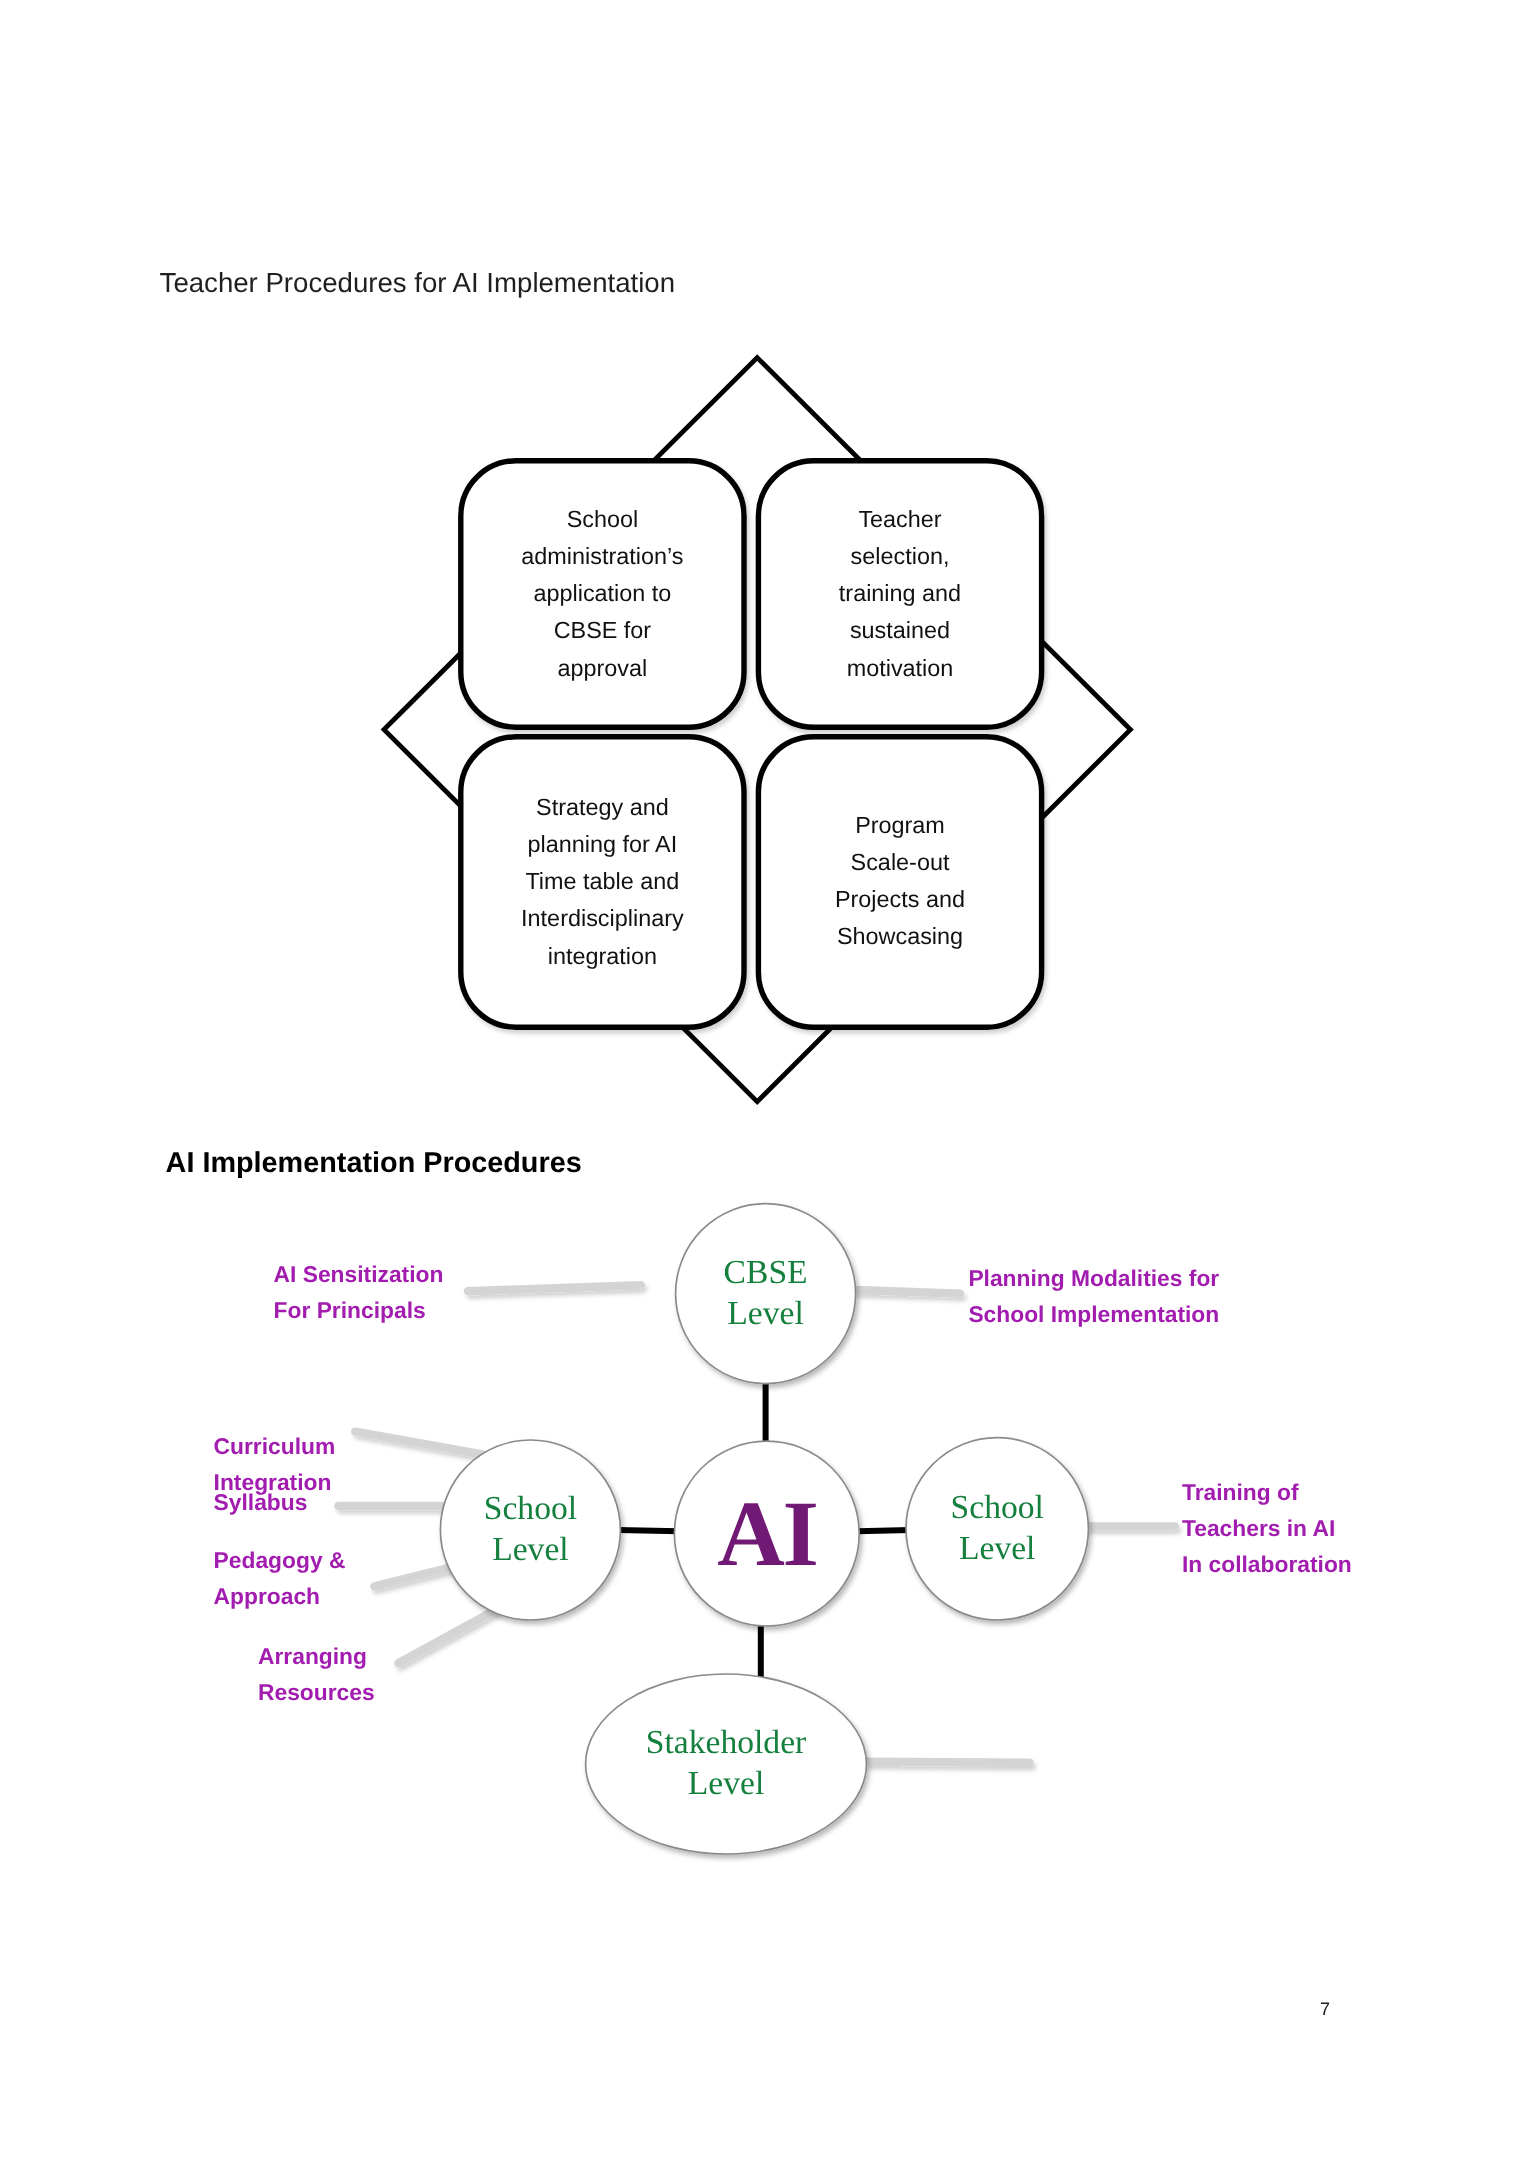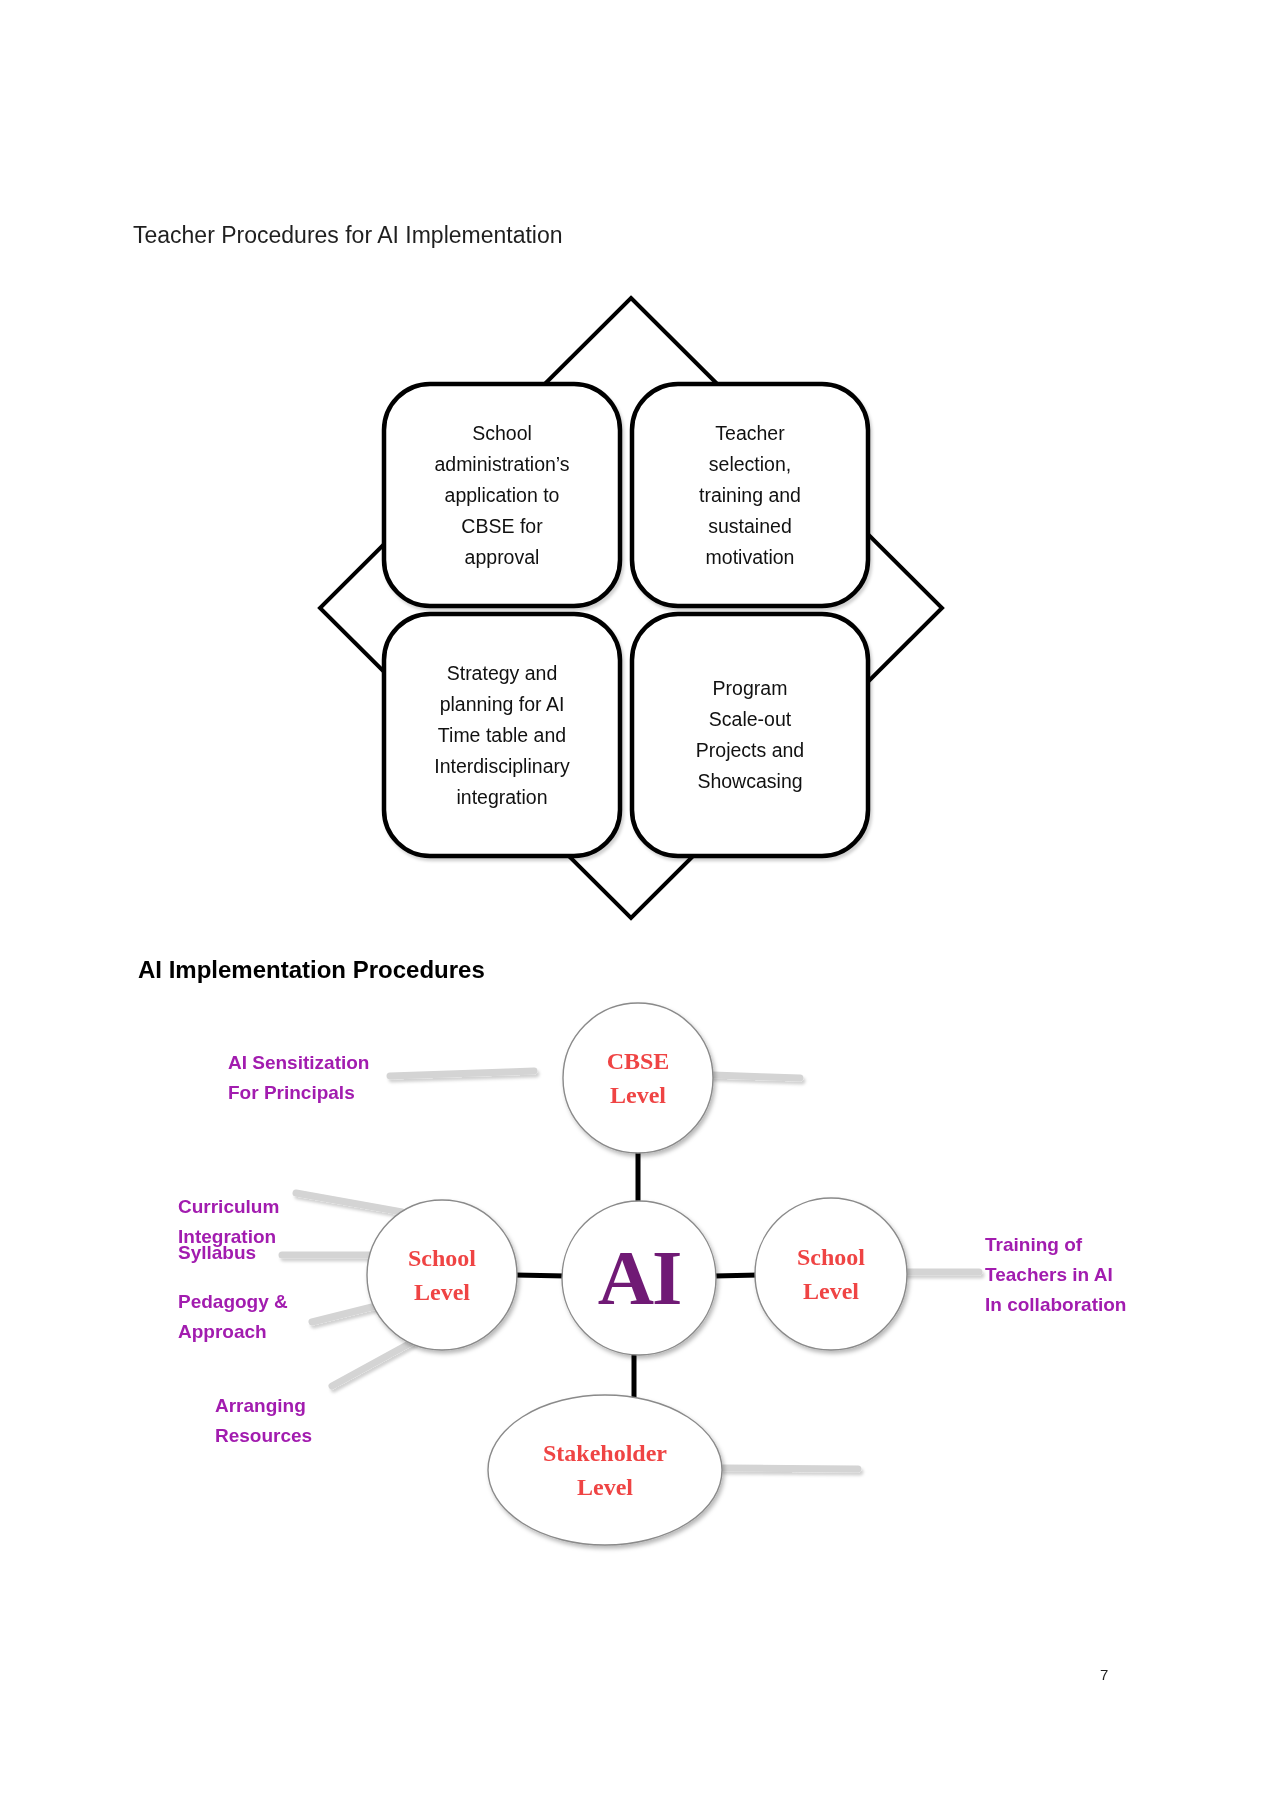--- a/index.html
+++ b/index.html
@@ -29,21 +29,21 @@
   .box-text {
     position:absolute; display:flex; flex-direction:column;
     justify-content:center; align-items:center; text-align:center;
     font-size:19.5px; line-height:31px; color:#111;
   }
   .box-text span { display:block; }
 
   .node-text {
     position:absolute; display:flex; flex-direction:column;
     justify-content:center; align-items:center; text-align:center;
-    font-family:"Liberation Serif", serif; font-size:24px; line-height:34px; color:#ef4444;font-weight:bold;
+    font-family:"Liberation Serif", serif; font-size:28px; line-height:34px; color:#15803d;
   }
   .node-text span { display:block; }
 
   .ai-text {
     position:absolute; display:flex; justify-content:center; align-items:center;
     font-family:"Liberation Serif", serif; font-size:78px; font-weight:700;
     letter-spacing:-2px; color:#701a75;
   }
 
   .side-label {
@@ -154,32 +154,36 @@
   <div class="ai-text" style="left:562px; top:1201px; width:154px; height:154px;">AI</div>
   <div class="node-text" style="left:488px; top:1395px; width:234px; height:150px;">
     <span>Stakeholder</span>
     <span>Level</span>
   </div>
 
   <div class="side-label" style="left:228px; top:1048px;">
     <span>AI Sensitization</span>
     <span>For Principals</span>
   </div>
+  <div class="side-label" style="left:807px; top:1052px;">
+    <span>Planning Modalities for</span>
+    <span>School Implementation</span>
+  </div>
   <div class="side-label" style="left:178px; top:1192px;">
     <span>Curriculum</span>
     <span>Integration</span>
   </div>
   <div class="side-label" style="left:178px; top:1238px;">
     <span>Syllabus</span>
   </div>
   <div class="side-label" style="left:178px; top:1287px;">
     <span>Pedagogy &amp;</span>
     <span>Approach</span>
   </div>
-  <div class="side-label" style="left:215px; top:1367px;margin-top:24px;">
+  <div class="side-label" style="left:215px; top:1367px;">
     <span>Arranging</span>
     <span>Resources</span>
   </div>
   <div class="side-label" style="left:985px; top:1230px;">
     <span>Training of</span>
     <span>Teachers in AI</span>
     <span>In collaboration</span>
   </div>
 
   <div class="page-number">7</div>

